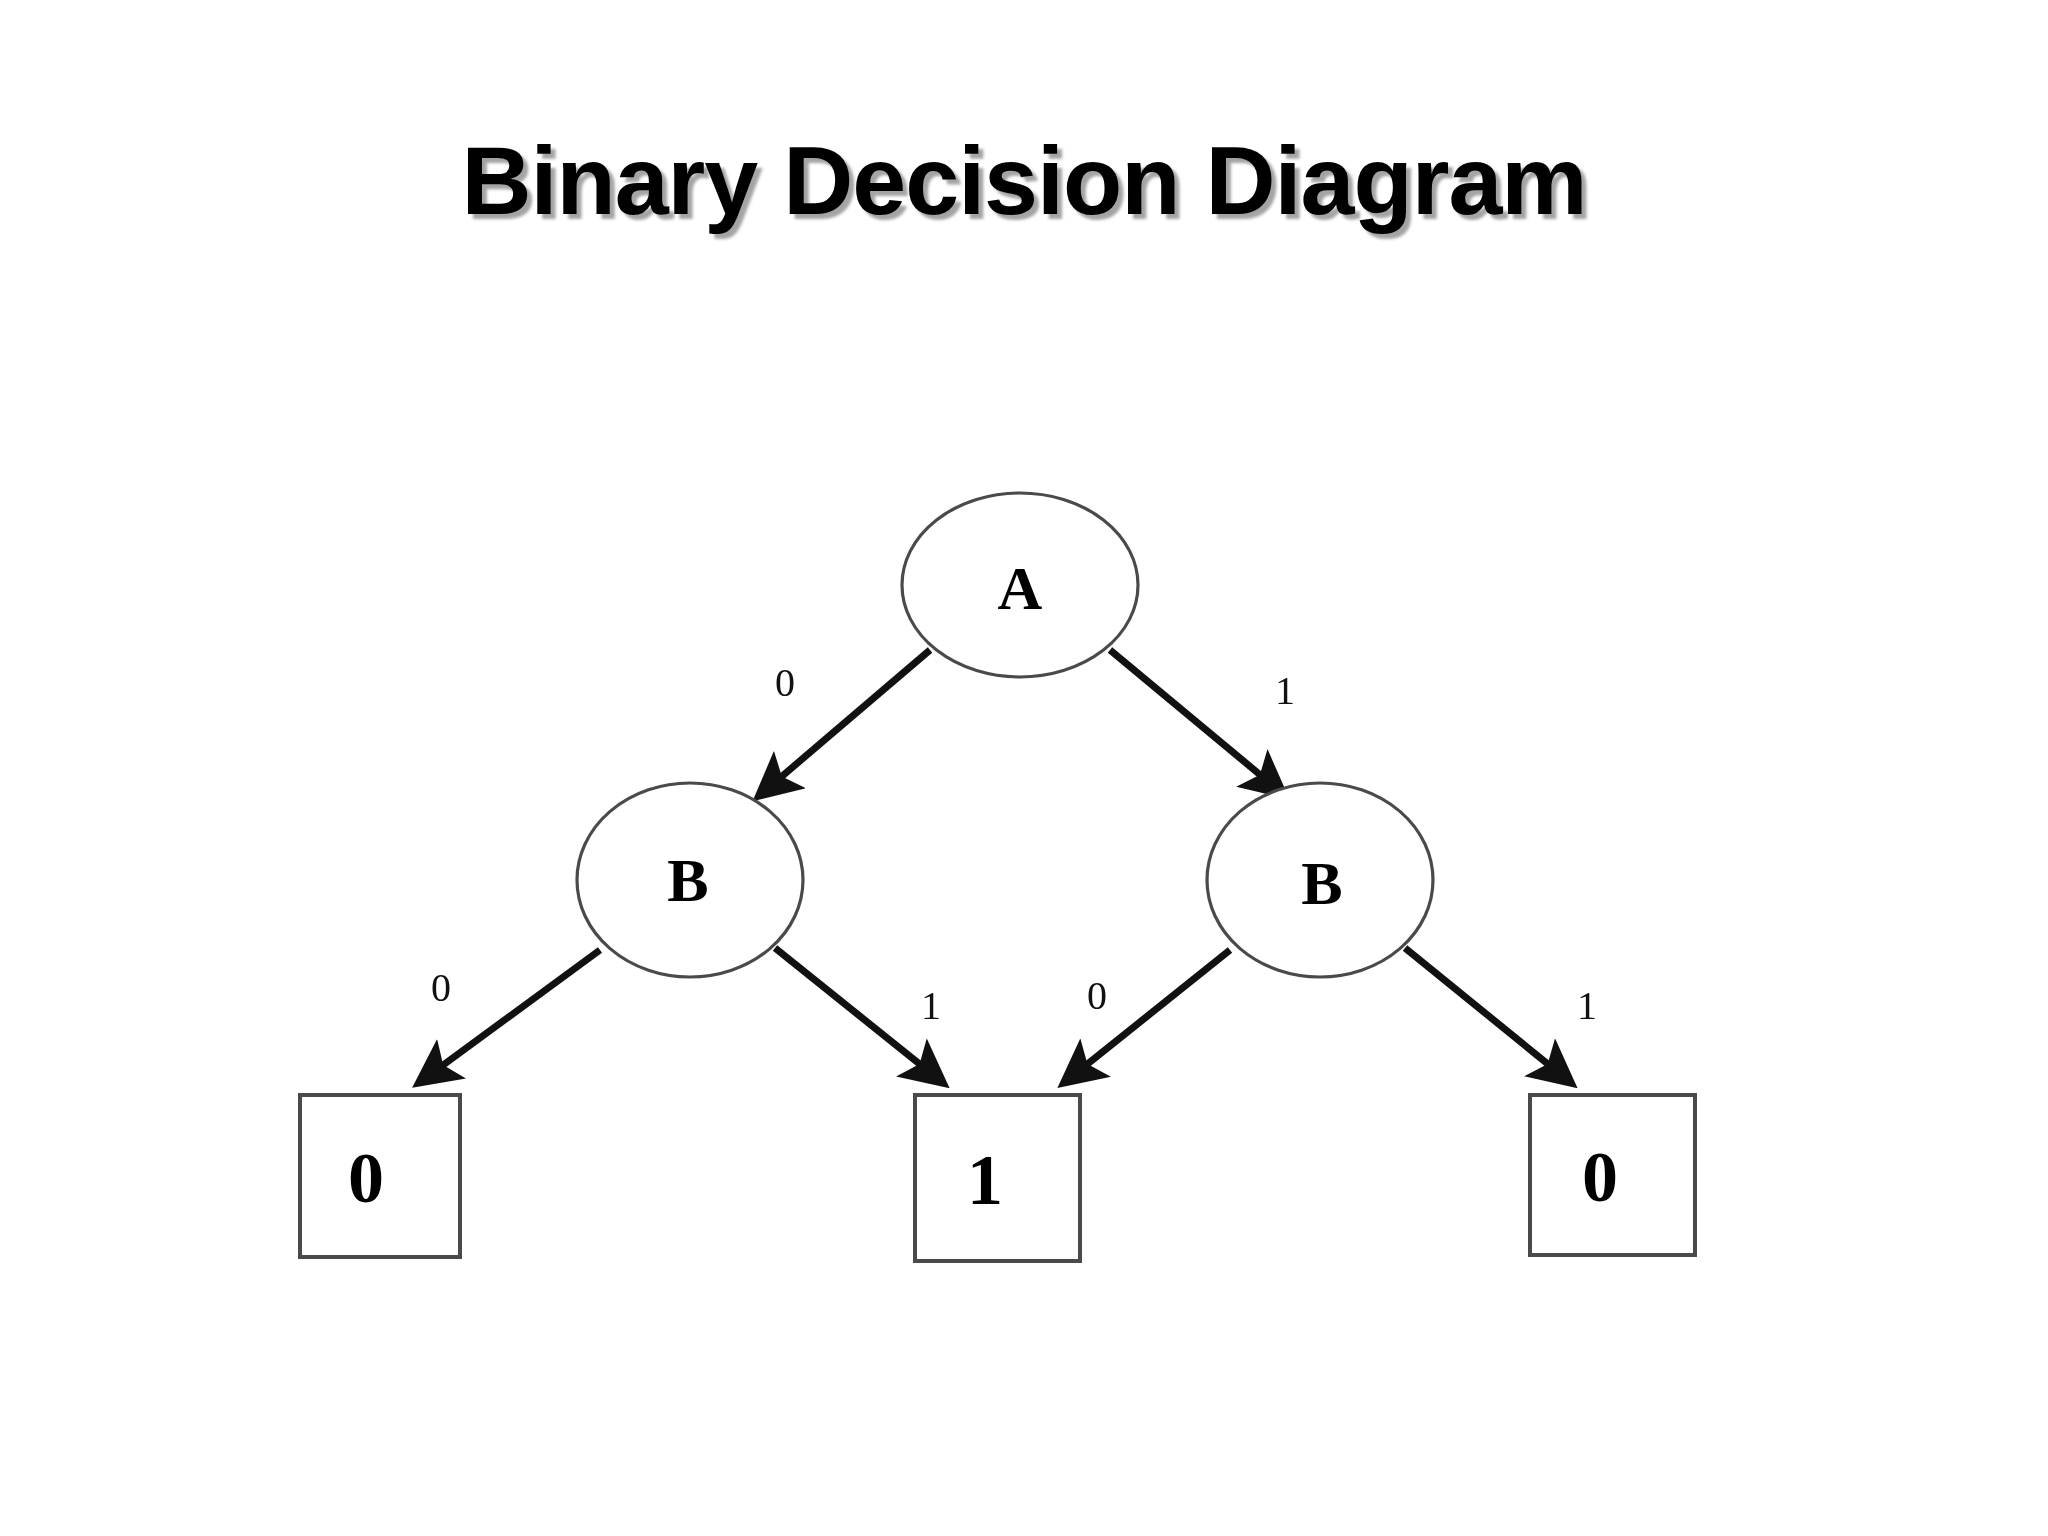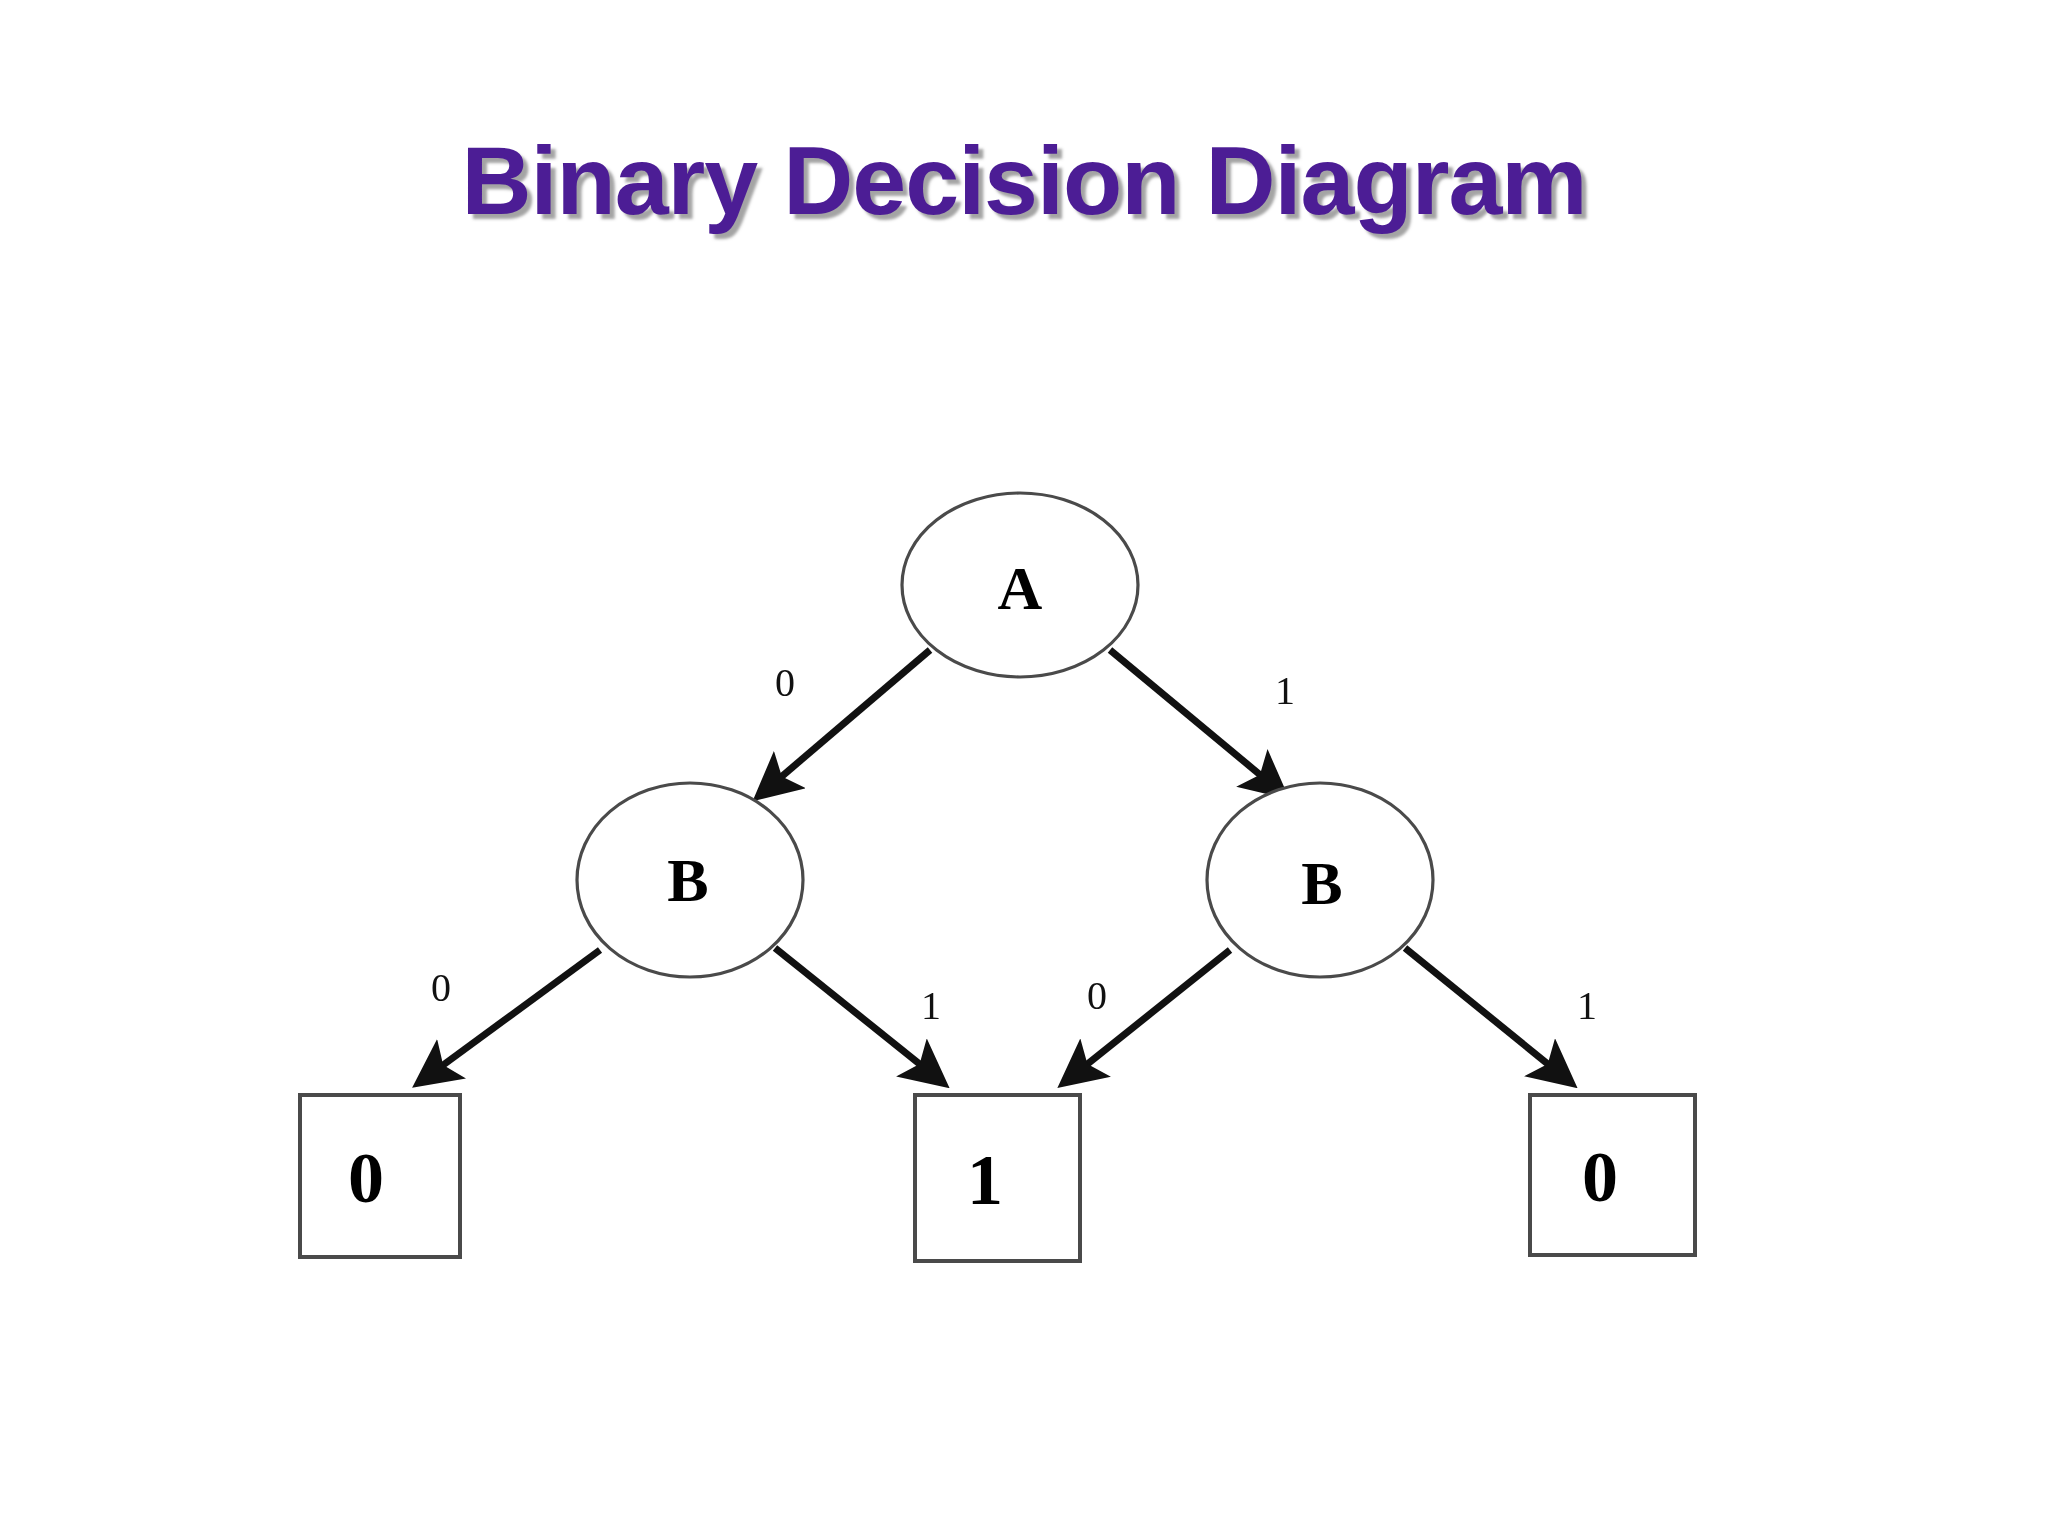--- a/index.html
+++ b/index.html
@@ -29,21 +29,21 @@
     position: absolute;
     left: 0;
     top: 128px;
     width: 2048px;
     text-align: center;
     font-family: "Liberation Sans", sans-serif;
     font-weight: bold;
     font-size: 97px;
     line-height: 1.1;
     letter-spacing: -1px;
-    color: #4c1d95;
+    color: #000000;
     text-shadow: 5px 5px 3px rgba(90,90,90,0.55);
     white-space: nowrap;
   }
 
   
   #diagram {
     position: absolute;
     left: 0;
     top: 0;
     width: 2048px;

